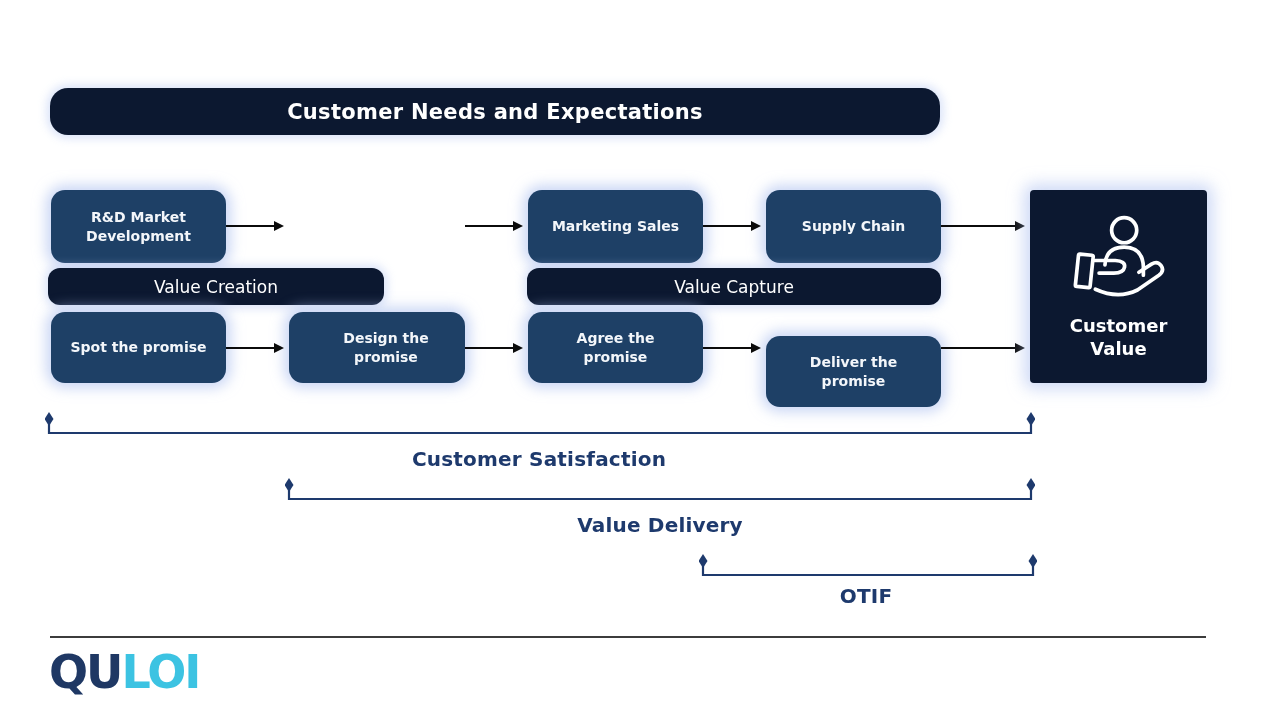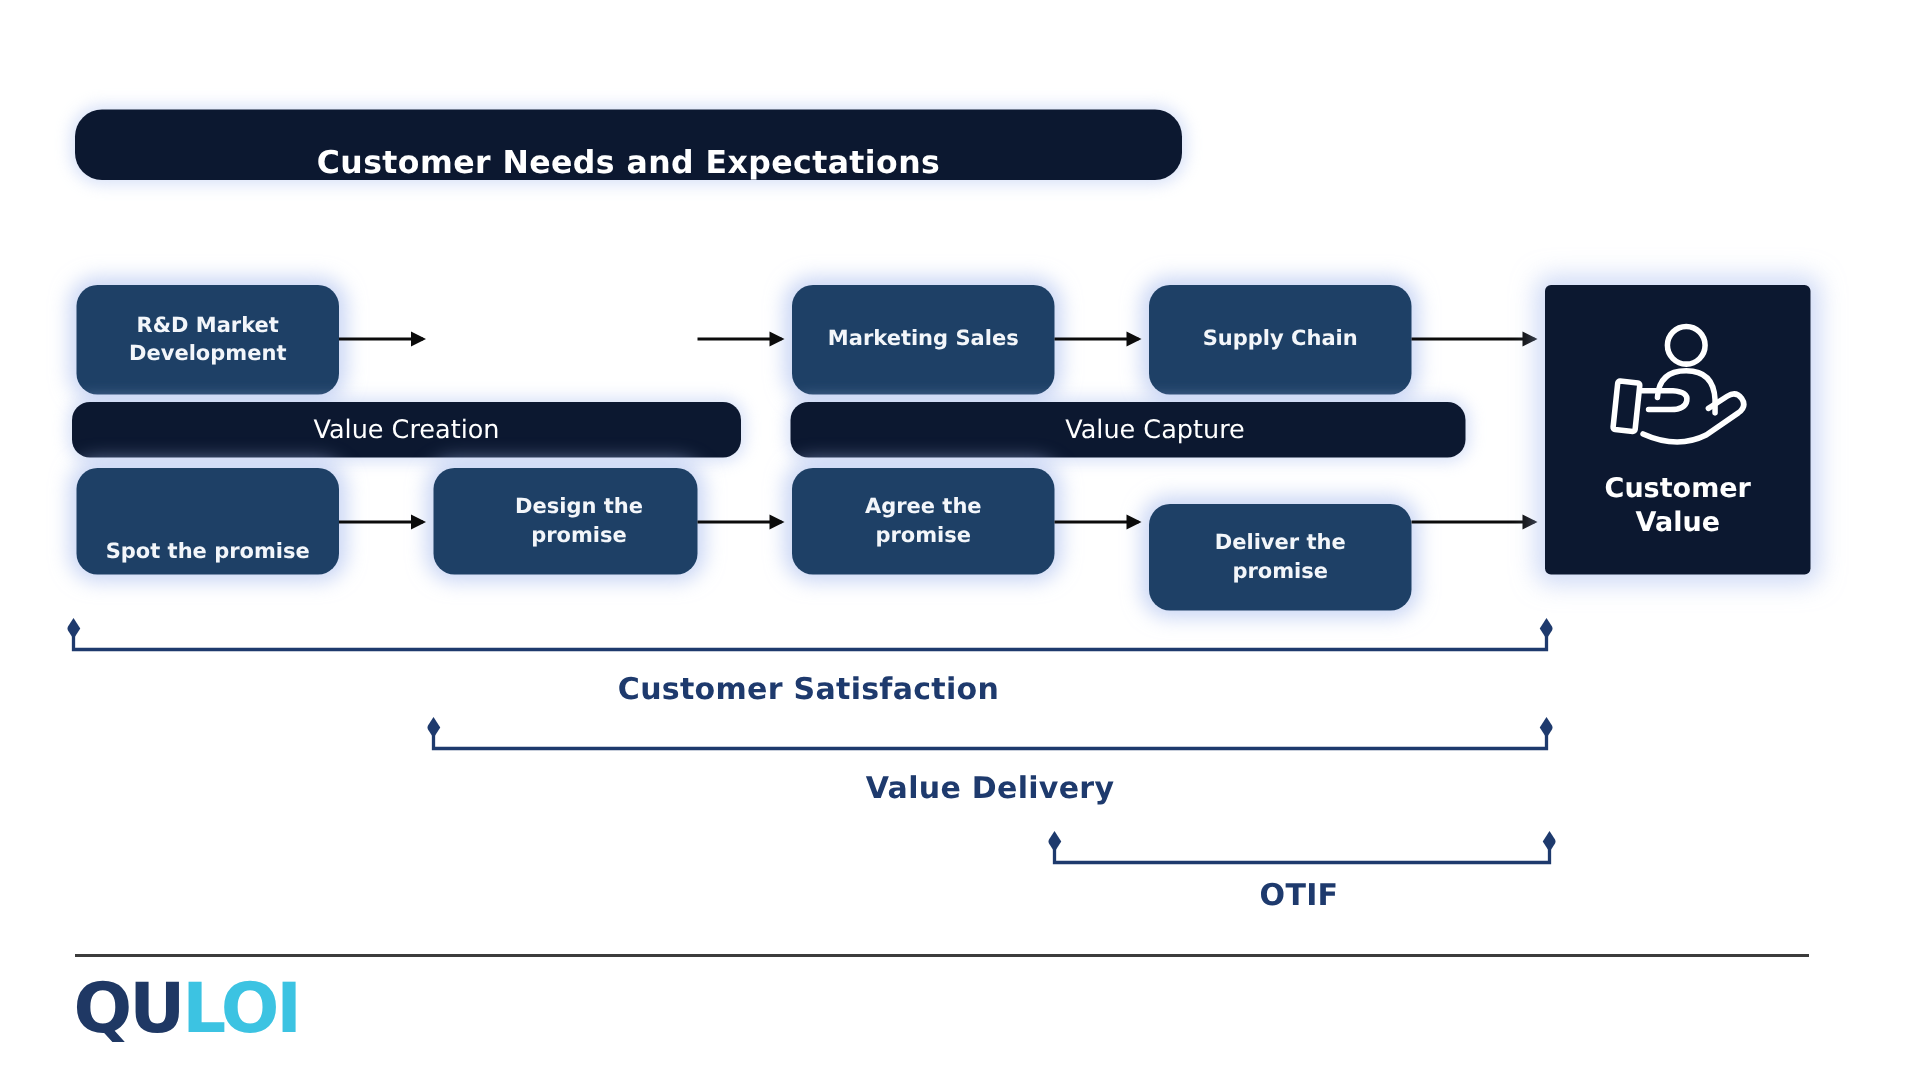--- a/index.html
+++ b/index.html
@@ -20,26 +20,25 @@
     position: absolute;
     background: #0c1830;
     color: #ffffff;
     display: flex;
     align-items: center;
     justify-content: center;
     text-align: center;
     box-shadow: 0 0 10px 3px rgba(170,190,240,0.45);
   }
   .banner-top {
-    left: 50px; top: 73px; width: 738px; height: 47px;
+    left: 50px; top: 88px; width: 890px; height: 47px;
     border-radius: 18px;
     font-size: 21px;
     font-weight: 600;
     letter-spacing: 0.3px;
-    align-items: flex-end;
   }
   .banner-mid {
     top: 268px; height: 37px;
     border-radius: 12px;
     font-size: 17px;
     font-weight: 500;
   }
   
   .box {
     position: absolute;
@@ -143,28 +142,28 @@
   </div>
   <div class="box row1" style="left:766px;width:175px;">
     <span>Supply Chain</span>
   </div>
 
   <div class="arrow" style="left:226px;top:225px;width:56px;"></div>
   <div class="arrow" style="left:465px;top:225px;width:56px;"></div>
   <div class="arrow" style="left:703px;top:225px;width:56px;"></div>
   <div class="arrow" style="left:941px;top:225px;width:82px;"></div>
 
-  <div class="banner banner-mid" style="left:48px;width:446px;">
+  <div class="banner banner-mid" style="left:48px;width:336px;">
     <span>Value Creation</span>
   </div>
-  <div class="banner banner-mid" style="left:527px;width:414px;padding-left:36px;">
+  <div class="banner banner-mid" style="left:527px;width:414px;">
     <span>Value Capture</span>
   </div>
 
-  <div class="box row2" style="left:51px;width:175px;align-items:flex-end;">
+  <div class="box row2" style="left:51px;width:175px;">
     <span>Spot the promise</span>
   </div>
   <div class="box row2 narrow" style="left:289px;width:176px;padding-left:30px;">
     <span>Design the promise</span>
   </div>
   <div class="box row2 narrow" style="left:528px;width:175px;">
     <span>Agree the promise</span>
   </div>
   <div class="box row2 narrow" style="left:766px;width:175px;margin-top:24px;">
     <span>Deliver the promise</span>

